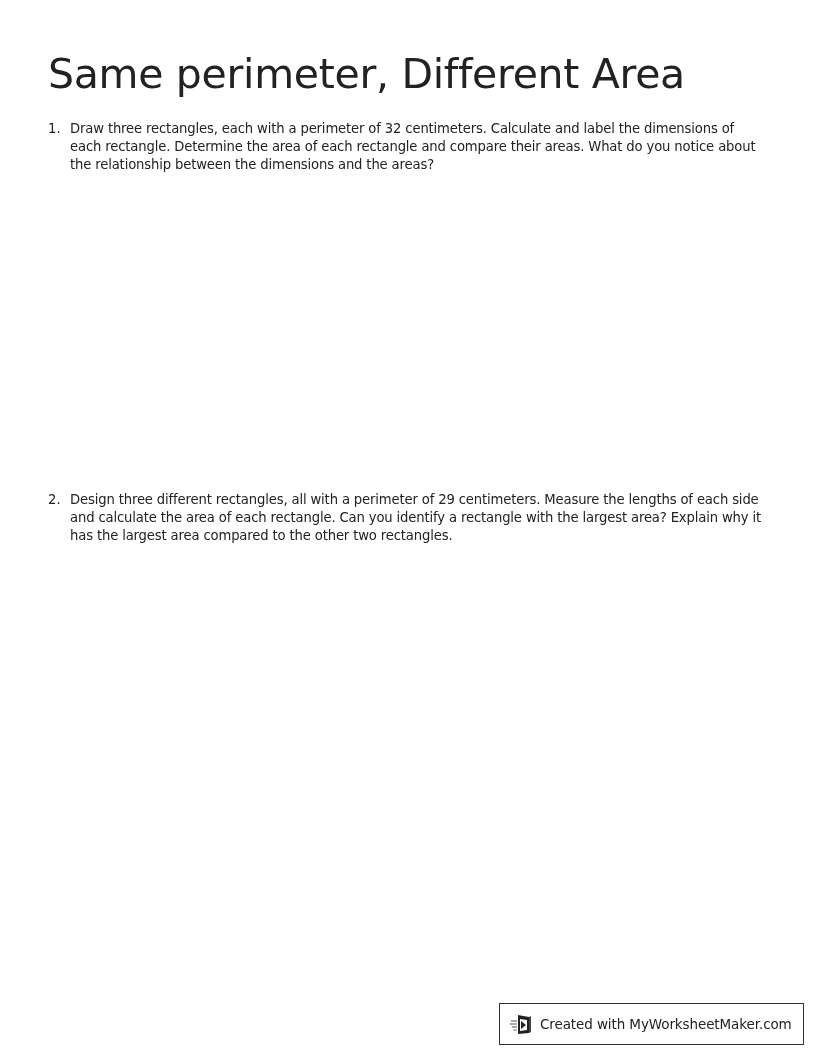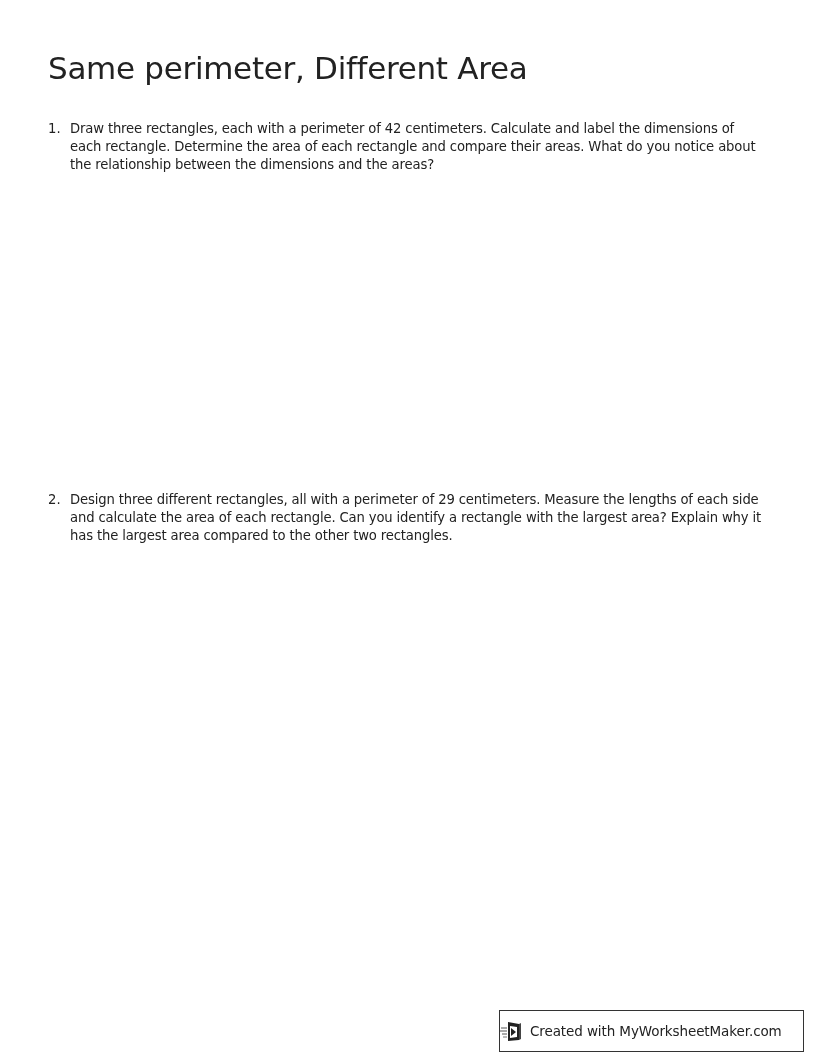--- a/index.html
+++ b/index.html
@@ -13,21 +13,21 @@
       position: relative;
       overflow: hidden;
       font-family: "DejaVu Sans", "Liberation Sans", sans-serif;
       color: #222222;
     }
     .title {
       position: absolute;
       left: 48px;
       top: 50px;
       margin: 0;
-      font-size: 31px;
+      font-size: 41px;
       font-weight: normal;
       color: #222222;
       letter-spacing: -0.3px;
       white-space: nowrap;
     }
     .question {
       position: absolute;
       left: 48px;
       width: 718px;
       font-size: 13.2px;
@@ -50,21 +50,21 @@
       position: absolute;
       left: 499px;
       top: 1003px;
       width: 305px;
       height: 42px;
       box-sizing: border-box;
       border: 1.5px solid #333333;
       background: #ffffff;
       display: flex;
       align-items: center;
-      margin-top: 7px;
+      padding-left: 10px;
     }
     .footer-badge .logo {
       width: 24px;
       height: 24px;
       margin-right: 6px;
       display: flex;
       align-items: center;
     }
     .footer-badge .label {
       font-size: 13.5px;
@@ -73,21 +73,21 @@
       letter-spacing: -0.1px;
     }
   </style>
 </head>
 <body>
 
 <h1 class="title">Same perimeter, Different Area</h1>
 
 <div class="question" id="q1">
   <span class="num">1.</span>
-  <div class="text">Draw three rectangles, each with a perimeter of 42 centimeters. Calculate and label the dimensions of each rectangle. Determine the area of each rectangle and compare their areas. What do you notice about the relationship between the dimensions and the areas?</div>
+  <div class="text">Draw three rectangles, each with a perimeter of 32 centimeters. Calculate and label the dimensions of each rectangle. Determine the area of each rectangle and compare their areas. What do you notice about the relationship between the dimensions and the areas?</div>
 </div>
 
 <div class="question" id="q2">
   <span class="num">2.</span>
   <div class="text">Design three different rectangles, all with a perimeter of 29 centimeters. Measure the lengths of each side and calculate the area of each rectangle. Can you identify a rectangle with the largest area? Explain why it has the largest area compared to the other two rectangles.</div>
 </div>
 
 <div class="footer-badge">
   <span class="logo">
     <svg width="24" height="24" viewBox="0 0 24 24">

